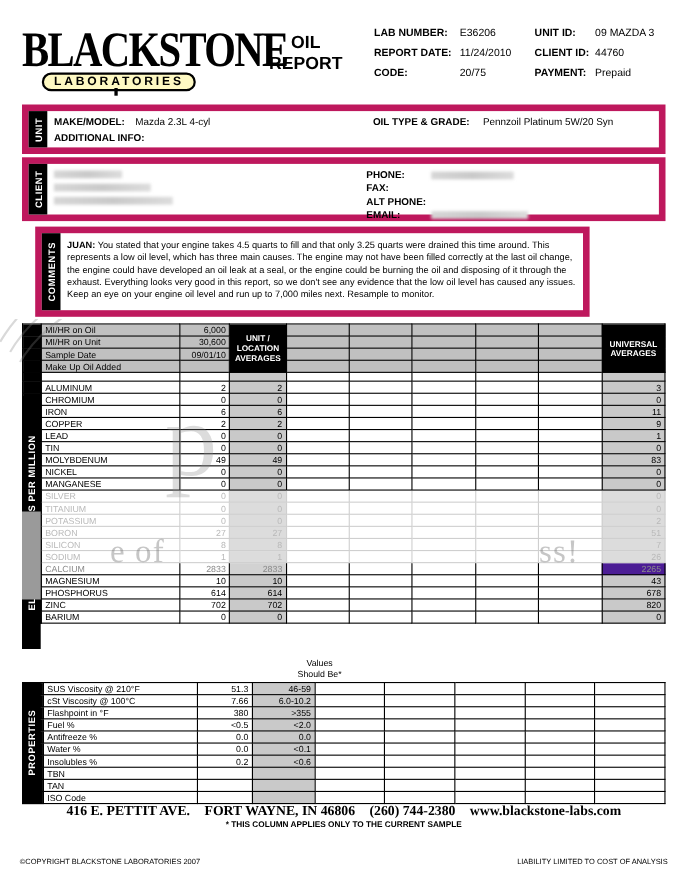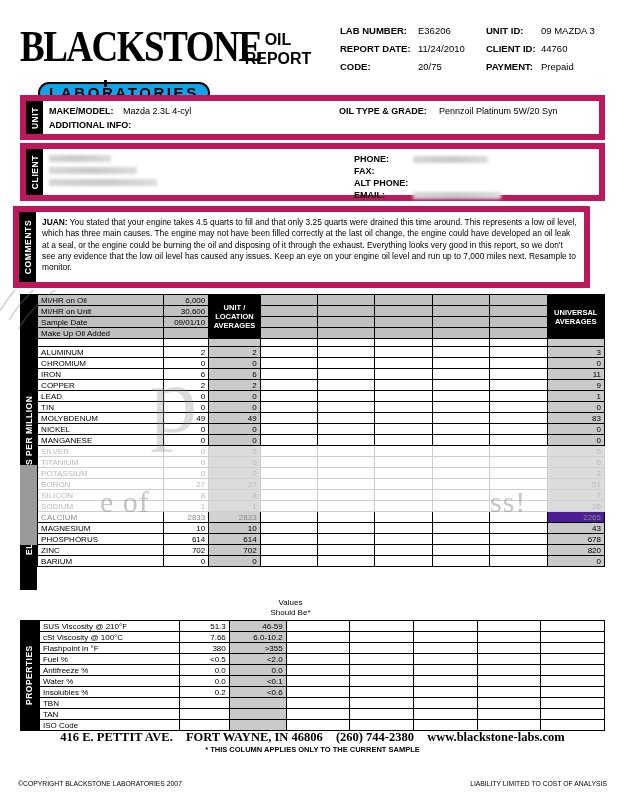--- a/index.html
+++ b/index.html
@@ -69,26 +69,25 @@
     transform: scaleY(1.22) scaleX(1.0);
     transform-origin: left top;
     white-space: nowrap;
   }
   .logo-sub {
     position: absolute;
     left: 18px; top: 44px;
     border: 2px solid #000;
     border-radius: 13px;
     padding: 0px 9px 1px 9px;
-    font-size: 15px;
+    font-size: 11px;
     font-weight: bold;
     letter-spacing: 2.6px;
     color: #000;
-    background: #0ea5e9;
-    margin-top: 16px;
+    background: #fef9c3;
   }
   .logo-tick {
     position: absolute;
     left: 84px; top: 58px;
     width: 3px; height: 7px;
     background: #000;
   }
   .oil-report {
     position: absolute;
     left: 222px; top: 8px;
@@ -152,24 +151,24 @@
     background: linear-gradient(90deg,#d6d6d6,#c9c9c9,#dcdcdc);
     filter: blur(1.4px);
     display: inline-block;
     height: 7px;
     vertical-align: middle;
   }
   .cl-left { position: absolute; left: 6px; top: 6px; }
   .cl-left .redact { margin-bottom: 5px; display: block; }
   .cl-right { position: absolute; left: 290px; top: 5px; font-size: 9px; }
   .cl-right .clr { height: 12px; position: relative; }
-  .cl-right .cl-lb { font-weight: bold; display: inline-block; width: 56px; margin-left: 21px; }
+  .cl-right .cl-lb { font-weight: bold; display: inline-block; width: 56px; }
 
   
-  #comments-sec { left: 13px; top: 206px; width: 577px; height: 82px; }
+  #comments-sec { left: 32px; top: 206px; width: 504px; height: 82px; }
   .cmt-text {
     font-size: 8.4px;
     line-height: 11.3px;
     color: #000;
     text-align: left;
   }
   .cmt-text b { font-weight: bold; }
 
   
   .dtable {

